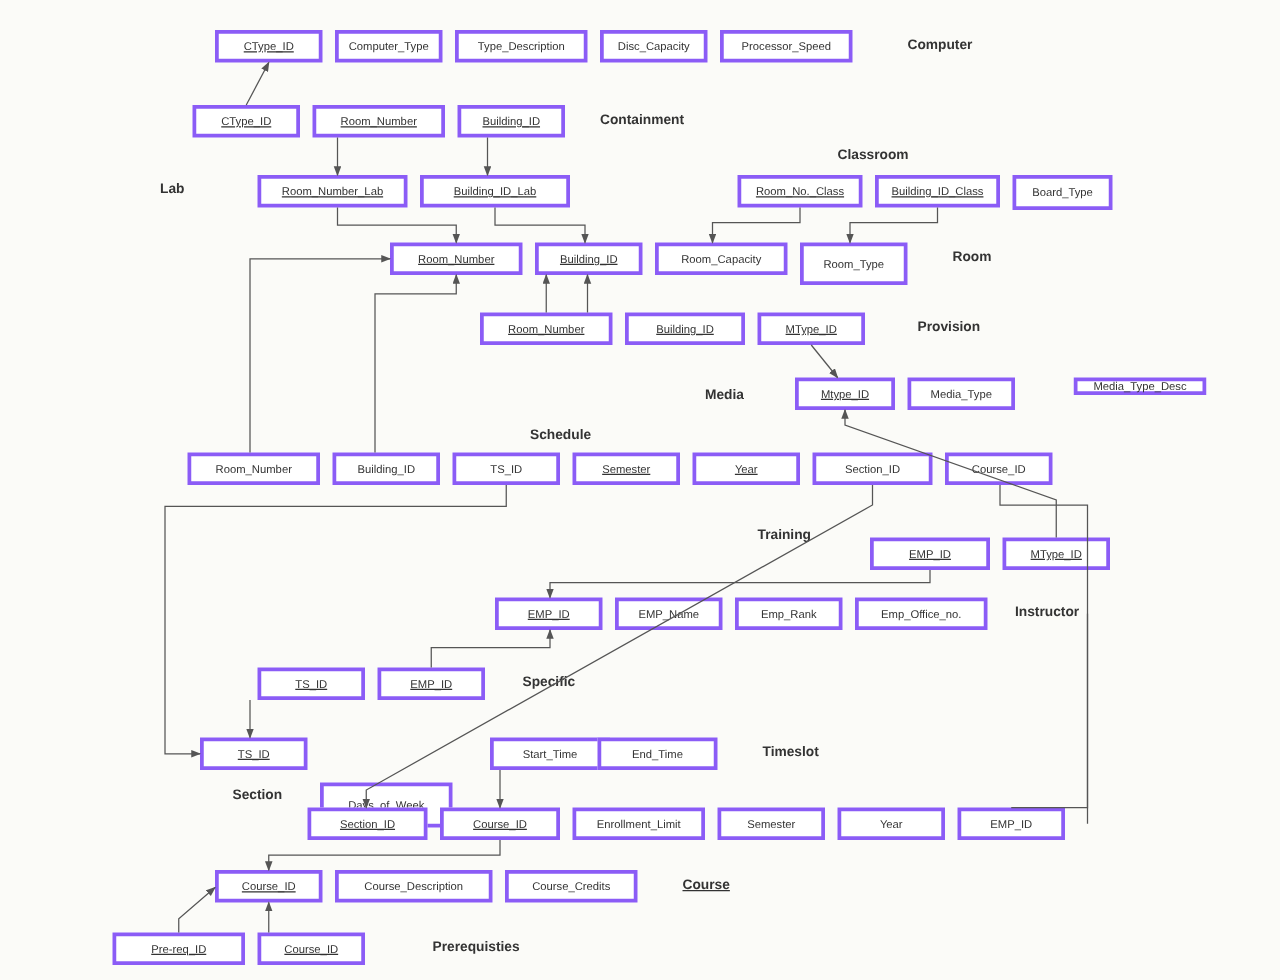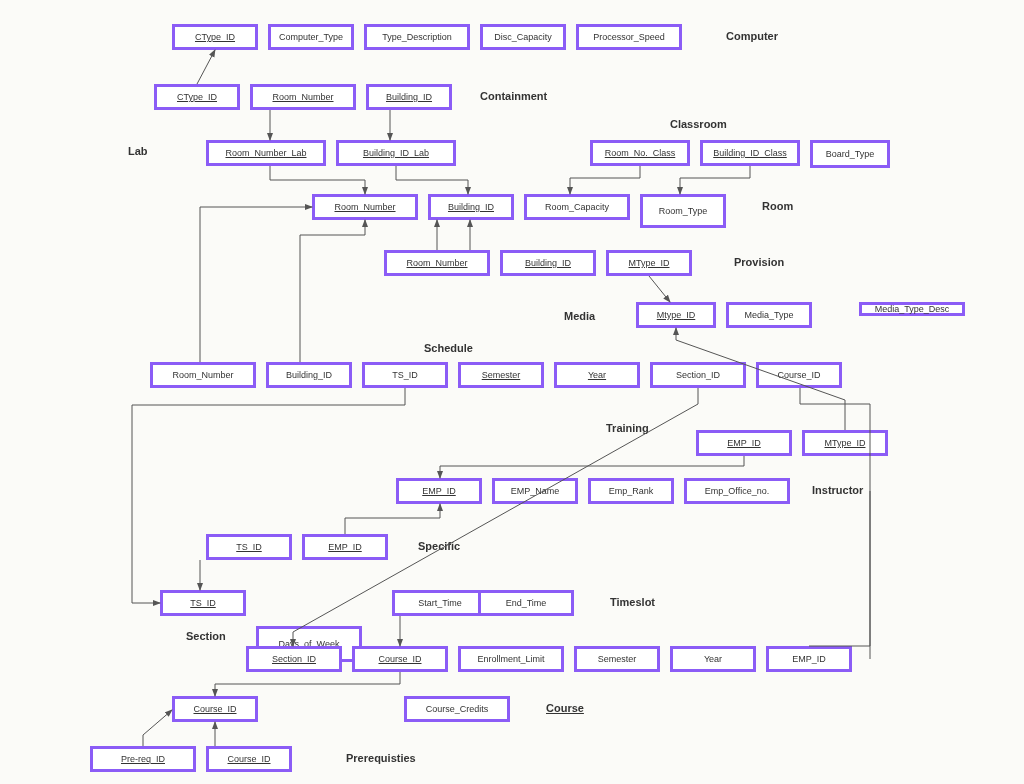--- a/index.html
+++ b/index.html
@@ -100,20 +100,21 @@
 
   <div class="lbl" style="left:186px;top:630px;">Section</div>
   <div class="cell u" style="left:246px;top:646px;width:96px;height:26px;">Section_ID</div>
   <div class="cell u" style="left:352px;top:646px;width:96px;height:26px;">Course_ID</div>
   <div class="cell" style="left:458px;top:646px;width:106px;height:26px;">Enrollment_Limit</div>
   <div class="cell" style="left:574px;top:646px;width:86px;height:26px;">Semester</div>
   <div class="cell" style="left:670px;top:646px;width:86px;height:26px;">Year</div>
   <div class="cell" style="left:766px;top:646px;width:86px;height:26px;">EMP_ID</div>
 
   <div class="cell u" style="left:172px;top:696px;width:86px;height:26px;">Course_ID</div>
+  <div class="cell" style="left:268px;top:696px;width:126px;height:26px;">Course_Description</div>
   <div class="cell" style="left:404px;top:696px;width:106px;height:26px;">Course_Credits</div>
   <div class="lbl" style="left:546px;top:702px;text-decoration:underline;">Course</div>
 
   <div class="cell u" style="left:90px;top:746px;width:106px;height:26px;">Pre-req_ID</div>
   <div class="cell u" style="left:206px;top:746px;width:86px;height:26px;">Course_ID</div>
   <div class="lbl" style="left:346px;top:752px;">Prerequisties</div>
 
   <svg class="arrows">
     <defs>
       <marker id="ah" markerWidth="8" markerHeight="8" refX="7" refY="3" orient="auto">

